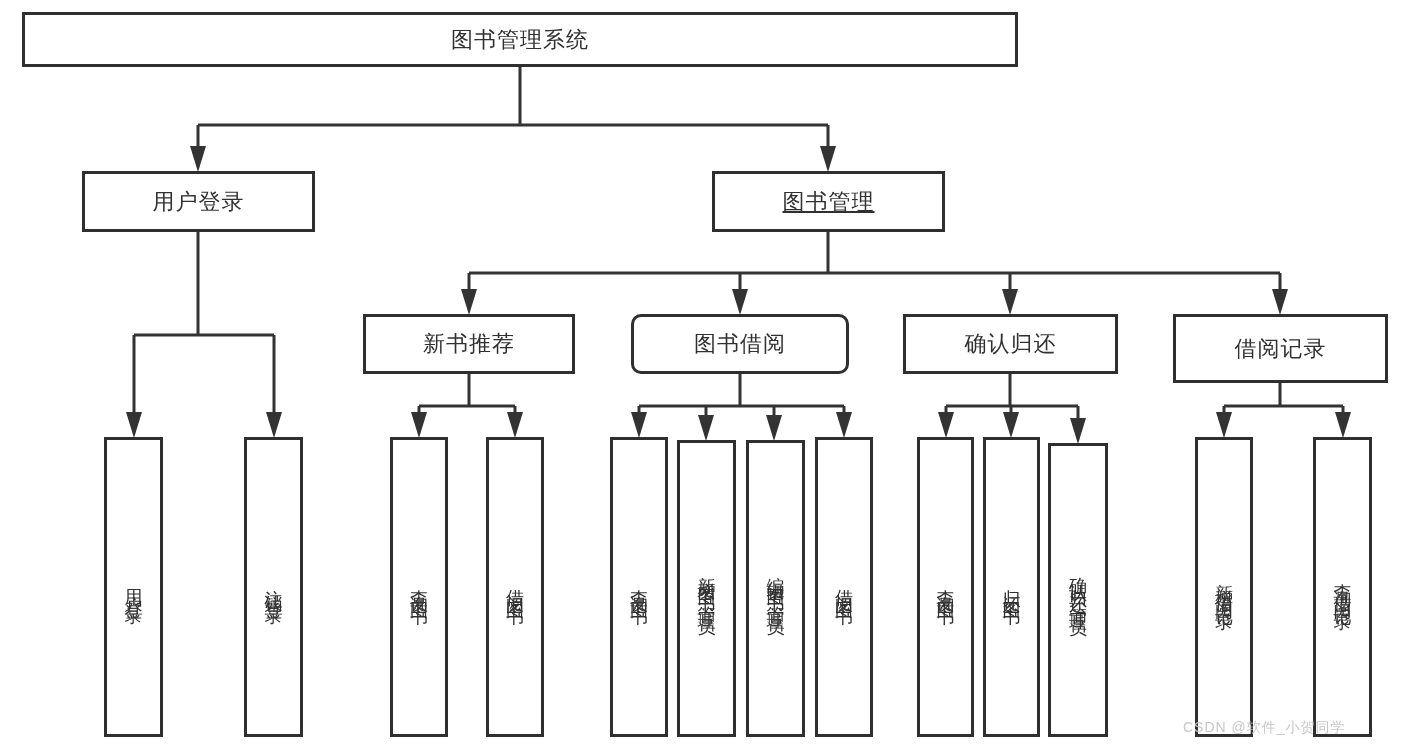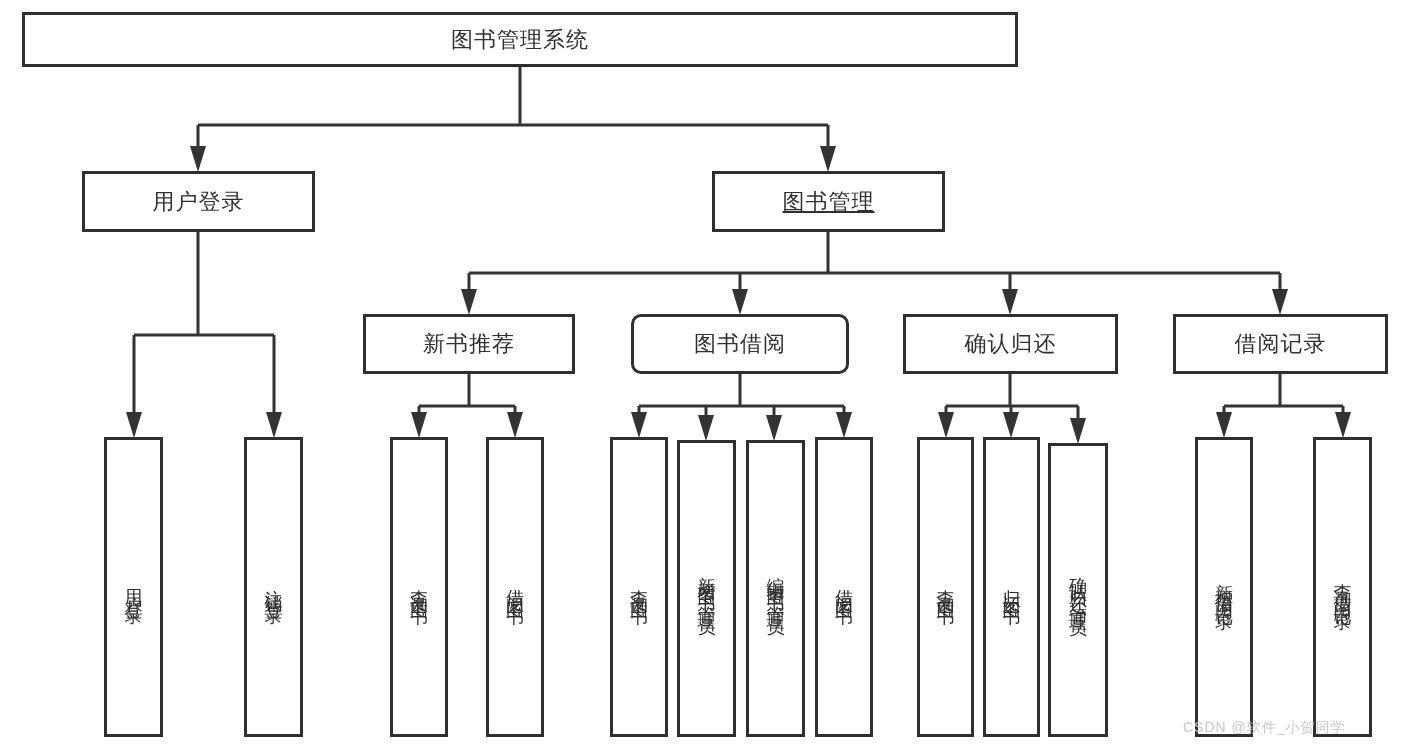--- a/index.html
+++ b/index.html
@@ -59,21 +59,21 @@
     line-height:1;
     white-space:normal;
   }
   
   .p-root          {left:22px;  top:12px;  width:996px; height:55px;}
   .p-user-login    {left:82px;  top:171px; width:233px; height:61px;}
   .p-book-mgmt     {left:712px; top:171px; width:233px; height:61px;text-decoration:underline;}
   .p-new-rec       {left:363px; top:314px; width:212px; height:60px;}
   .p-borrow        {left:631px; top:314px; width:218px; height:60px;border-radius:10px;}
   .p-current       {left:903px; top:314px; width:215px; height:60px;}
-  .p-records       {left:1173px;top:314px; width:215px; height:60px;font-family:Liberation Serif, serif;}
+  .p-records       {left:1173px;top:314px; width:215px; height:69px;font-family:Liberation Serif, serif;}
   .p-l-user-login  {left:104px; top:437px; width:59px;  height:300px;}
   .p-l-logout      {left:244px; top:437px; width:59px;  height:300px;}
   .p-l-query1      {left:390px; top:437px; width:58px;  height:300px;}
   .p-l-borrow1     {left:486px; top:437px; width:58px;  height:300px;}
   .p-l-query2      {left:610px; top:437px; width:58px;  height:300px;}
   .p-l-add-book    {left:677px; top:440px; width:59px;  height:297px;}
   .p-l-edit-book   {left:746px; top:440px; width:59px;  height:297px;}
   .p-l-borrow2     {left:815px; top:437px; width:58px;  height:300px;}
   .p-l-query3      {left:917px; top:437px; width:57px;  height:300px;}
   .p-l-return      {left:983px; top:437px; width:57px;  height:300px;}

